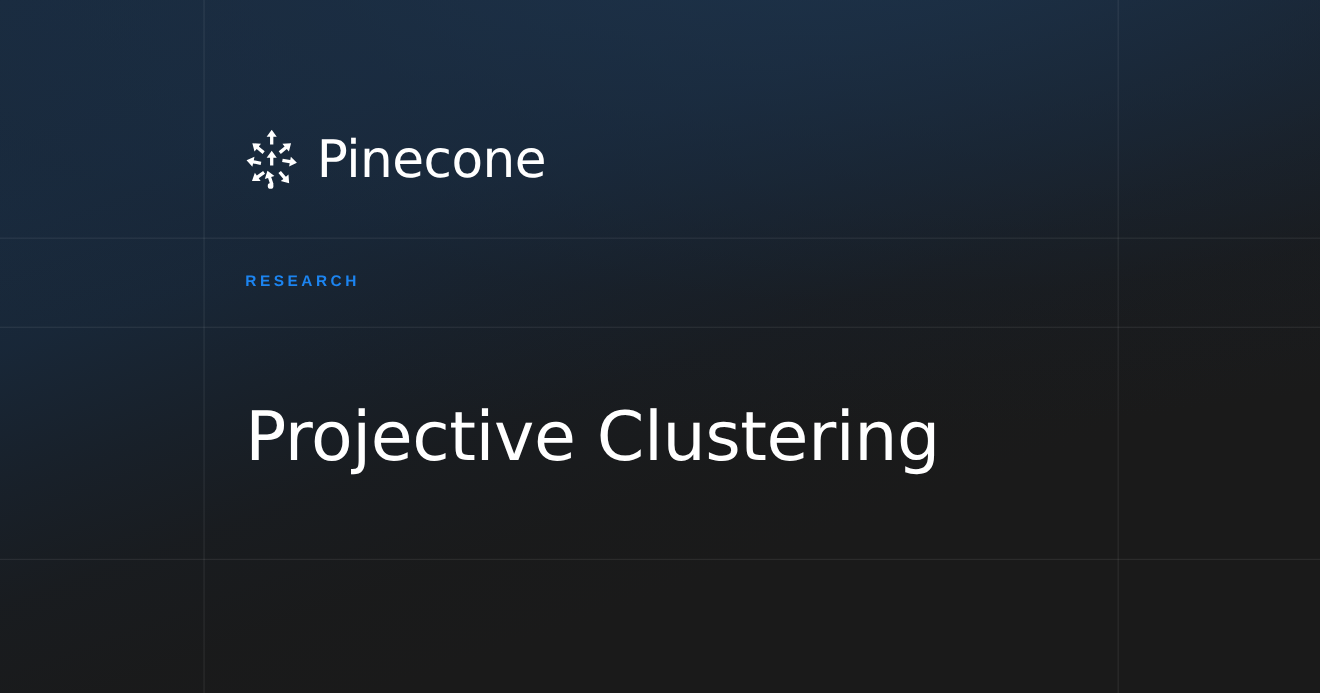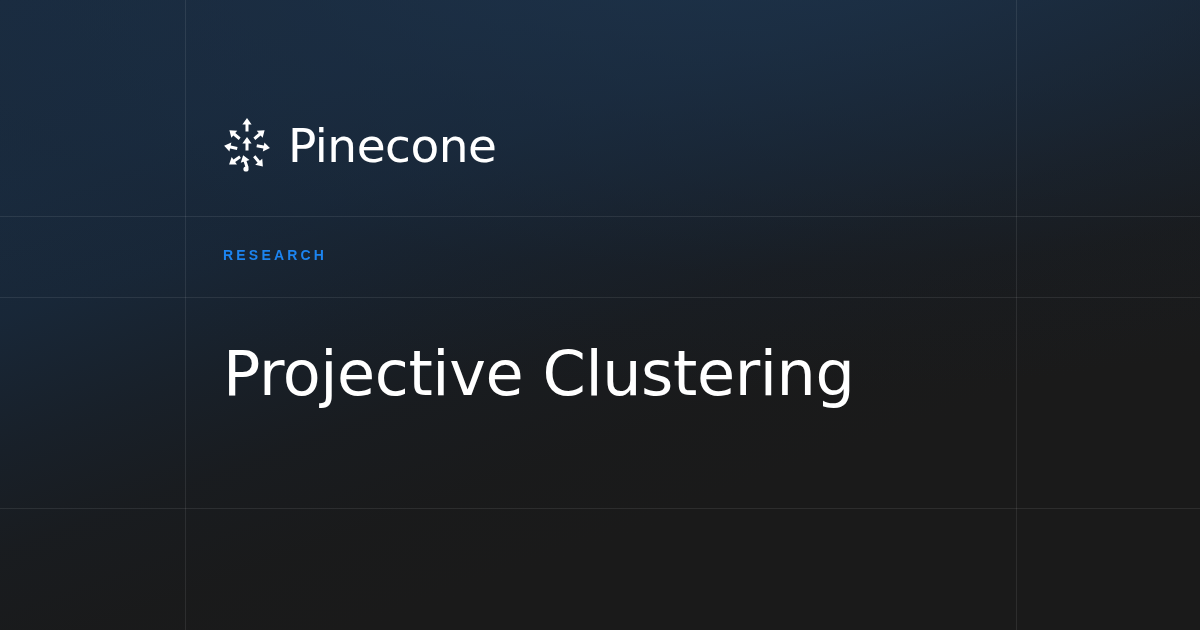--- a/index.html
+++ b/index.html
@@ -95,21 +95,21 @@
     position:absolute;
     left:38px; top:338px;
     width:760px;
     color:#ffffff;
     font-size:62px;
     line-height:71px;
     font-weight:400;
     letter-spacing:-0.4px;
     font-family:"DejaVu Sans", sans-serif;
   }
-  .title-line { display:block; white-space:nowrap; }
+  .title-line { display:block; white-space:nowrap;margin-top:23px; }
 </style>
 </head>
 <body>
 
 <div class="canvas">
 
   <div class="bg-base"></div>
   <div class="bg-tint"></div>
   <div class="bg-tint2"></div>
 

